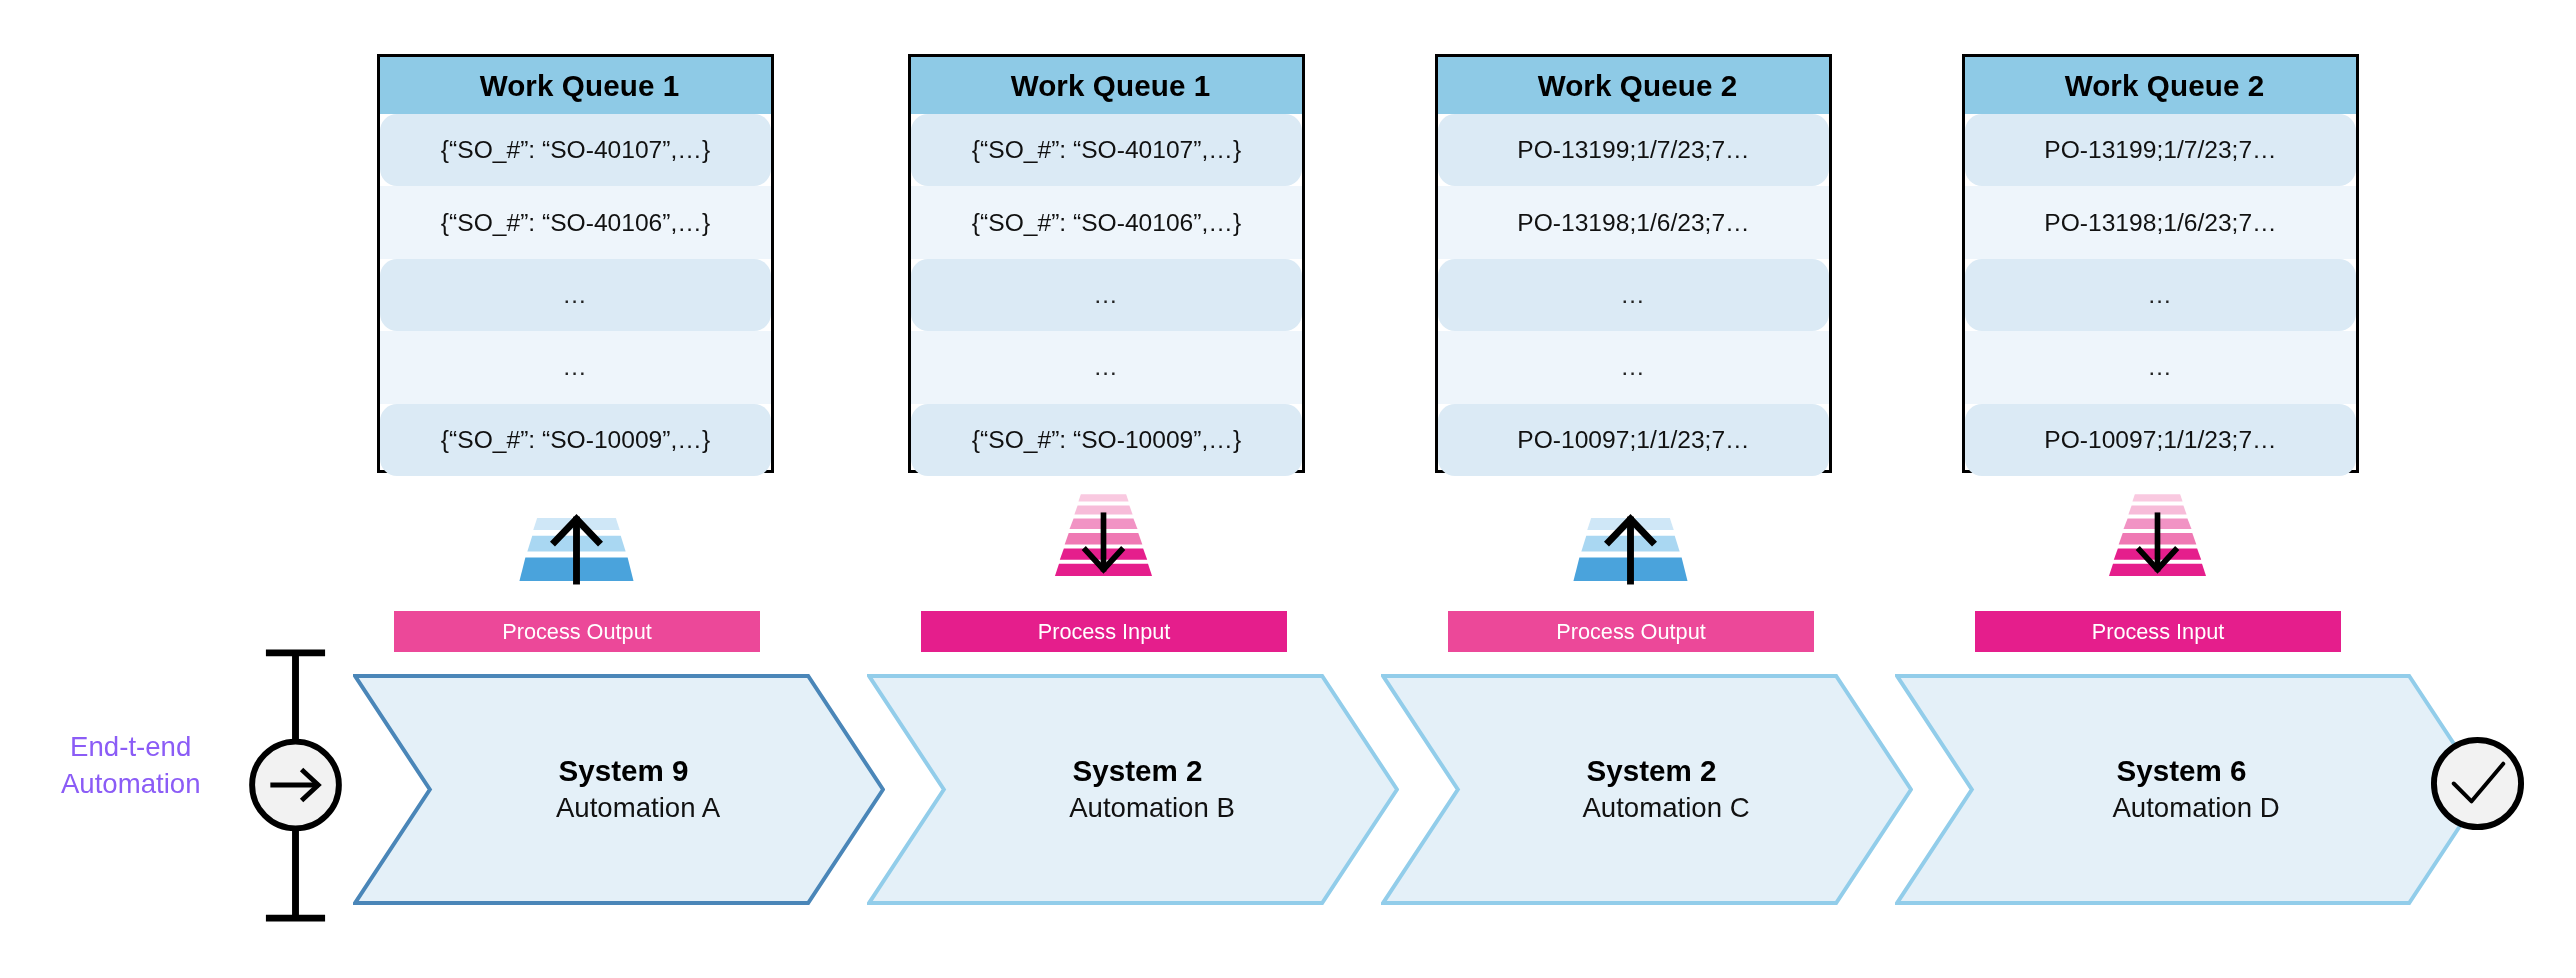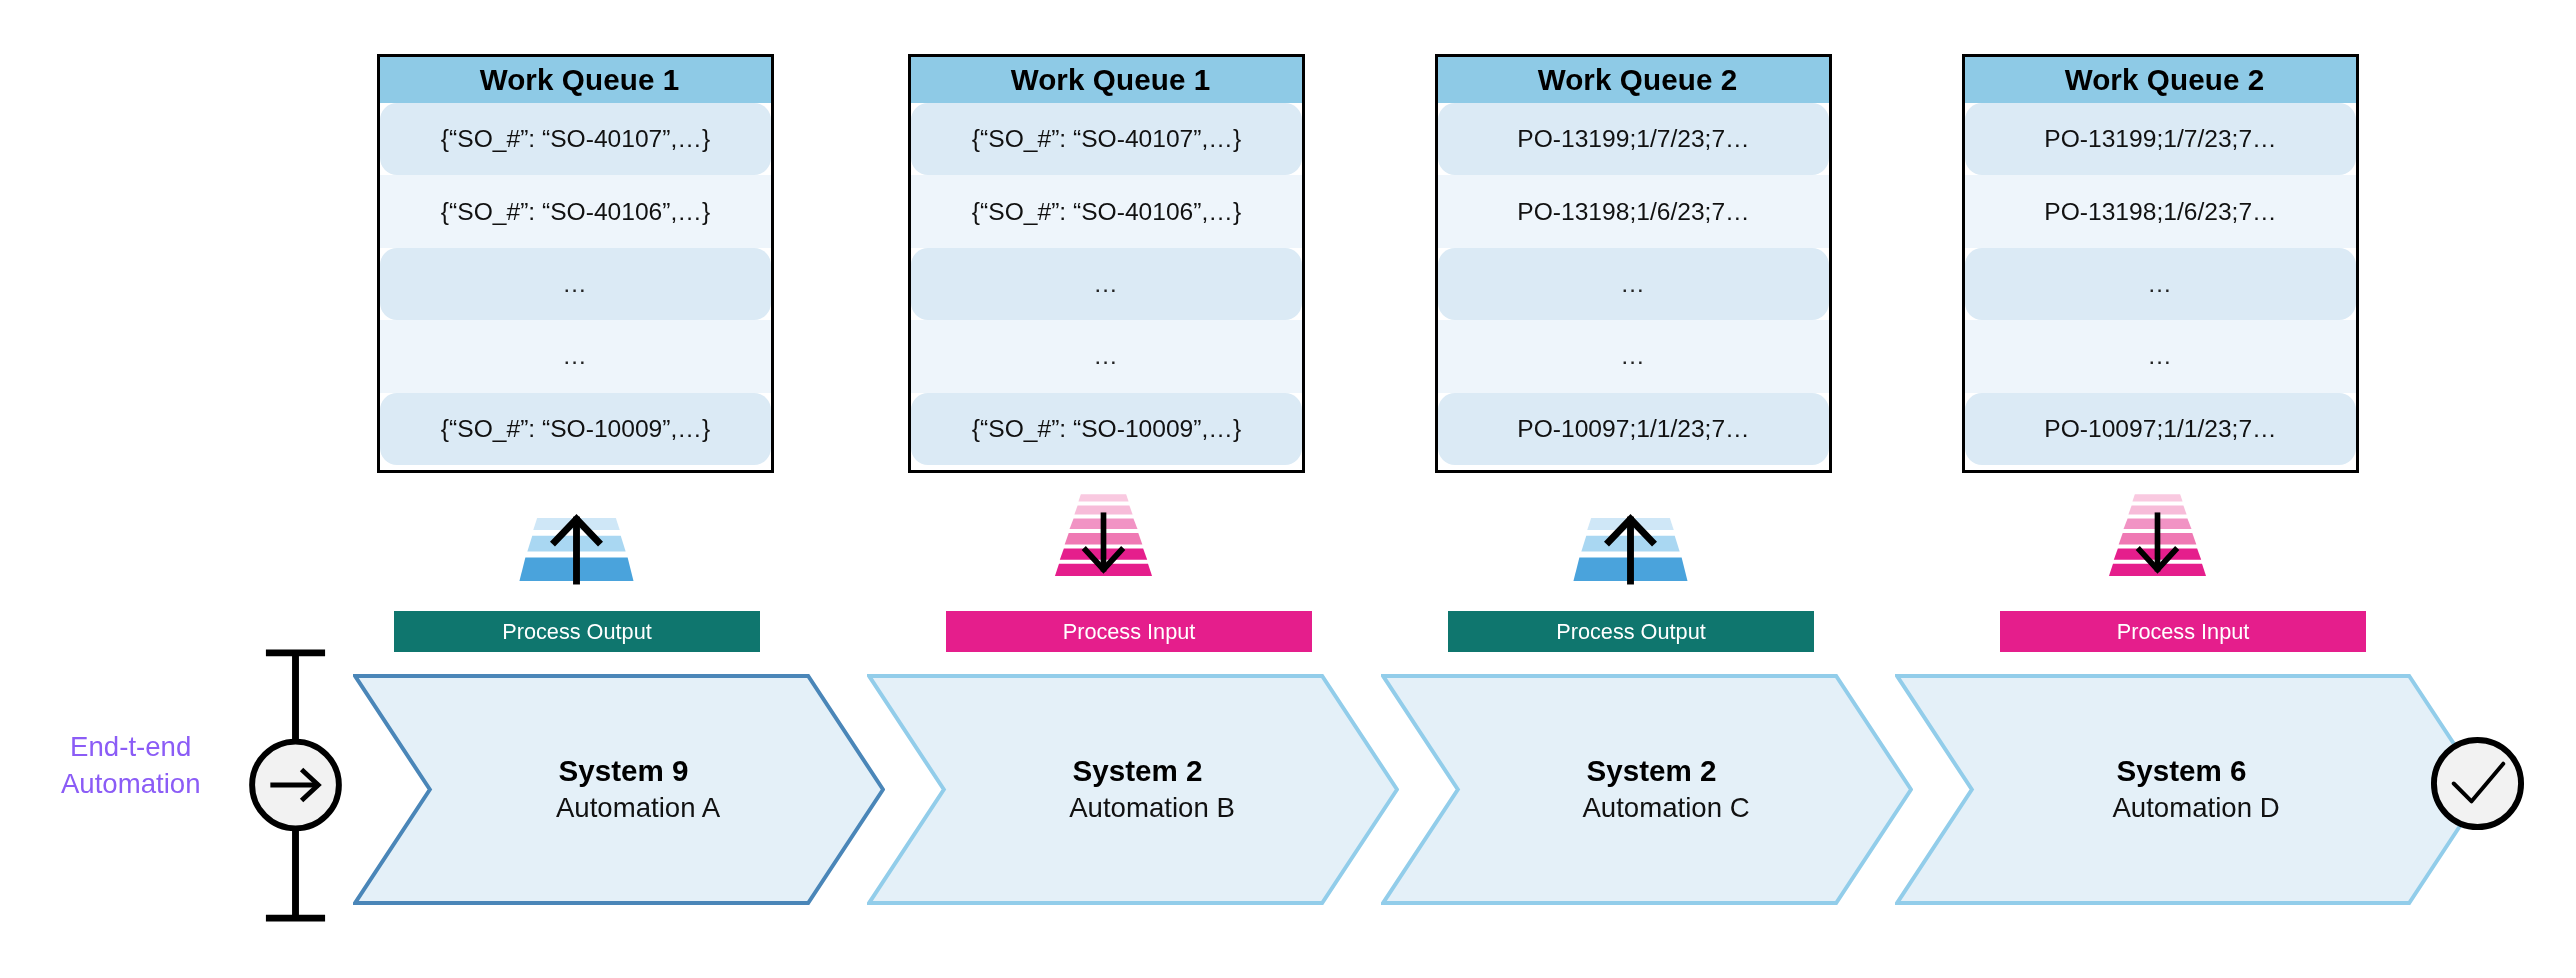--- a/index.html
+++ b/index.html
@@ -2,39 +2,39 @@
 <html><head>
 <meta charset="utf-8">
 <style>
   html,body{margin:0;padding:0;background:#ffffff;}
   body{width:2576px;height:978px;position:relative;overflow:hidden;
        font-family:"Liberation Sans", sans-serif;-webkit-font-smoothing:antialiased;}
 
   
   .queue{position:absolute;width:397px;top:54px;height:419px;
          border:3.9px solid #000000;box-sizing:border-box;background:#ffffff;}
-  .queue-header{height:46px;background:#8ecae6;display:flex;align-items:center;
+  .queue-header{height:57px;background:#8ecae6;display:flex;align-items:center;
                 justify-content:center;font-weight:bold;font-size:29.6px;color:#000;
                 letter-spacing:0.1px;padding-left:8px;}
   .queue-rows{height:362px;display:flex;flex-direction:column;}
   .queue-row{flex:1;display:flex;align-items:center;justify-content:center;
              font-size:24.6px;color:#111111;white-space:nowrap;}
   .queue-row.even{background:#dbeaf5;border-radius:17px;}
   .queue-row.odd{background:#eef5fb;}
   .queue-row.ellipsis{font-size:24.6px;letter-spacing:2px;color:#222;}
 
   
   .stack-icon{position:absolute;width:177px;height:89px;}
   .stack-icon svg{display:block;width:100%;height:100%;overflow:visible;}
 
   
   .banner{position:absolute;height:41px;display:flex;align-items:center;
           justify-content:center;color:#ffffff;font-size:21.7px;}
-  .banner.out{background:#0f766e;}
-  .banner.in{background:#e51e8c;margin-left:25px;}
+  .banner.out{background:#ec4899;}
+  .banner.in{background:#e51e8c;}
 
   
   .chev{position:absolute;top:673px;height:233px;}
   .chev svg{display:block;width:100%;height:100%;}
   .chev-label{position:absolute;top:673px;height:233px;display:flex;
               flex-direction:column;align-items:center;justify-content:center;
               pointer-events:none;}
   .chev-title{font-size:29.6px;font-weight:bold;color:#000;line-height:1.25;}
   .chev-sub{font-size:27.6px;color:#111;line-height:1.3;margin-left:29px;}
 

